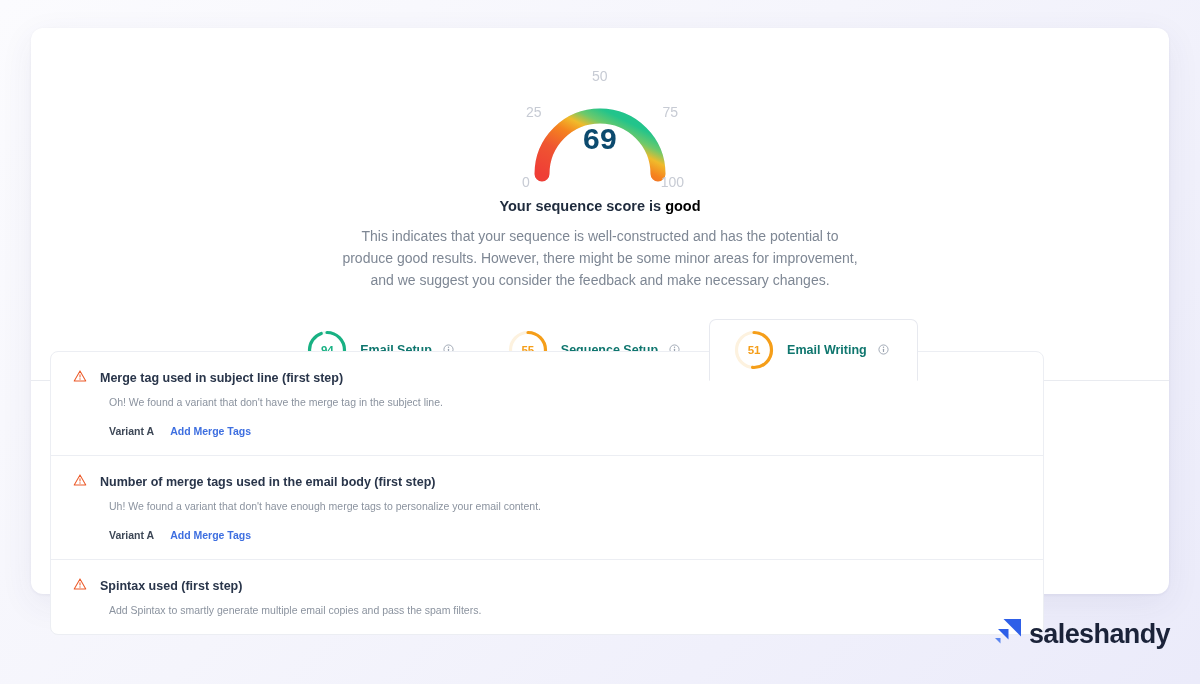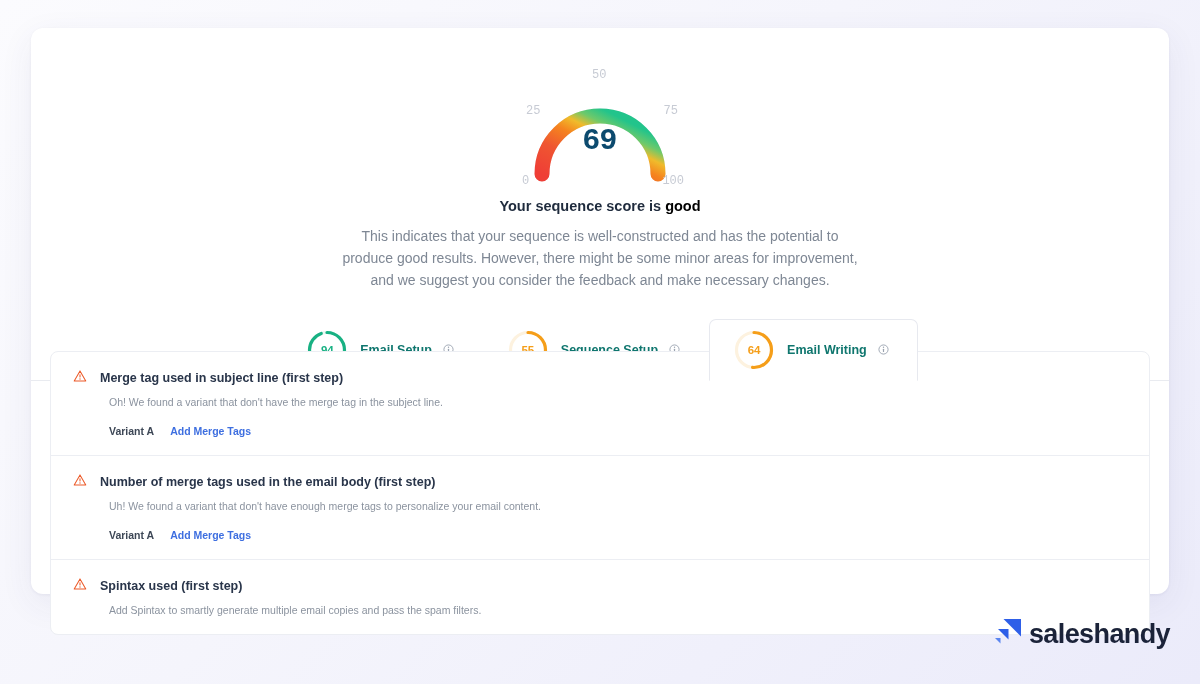--- a/index.html
+++ b/index.html
@@ -44,24 +44,23 @@
     top: 56px;
     text-align: center;
     font-size: 30px;
     font-weight: bold;
     color: #0c4a6e;
     letter-spacing: .3px;
   }
 
   .tick {
     position: absolute;
-    font-size: 12px;
+    font-size: 14px;
     color: #c7cbd4;
     font-weight: normal;
-    font-family: Liberation Mono, monospace;
   }
   .tick-0   { left: 2px;   top: 108px; }
   .tick-25  { left: 6px;   top: 38px;  }
   .tick-50  { left: 72px;  top: 2px;   }
   .tick-75  { right: 2px;  top: 38px;  }
   .tick-100 { right: -4px; top: 108px; }
 
   
   .headline {
     margin-top: 14px;
@@ -140,21 +139,21 @@
     font-size: 11.5px;
     font-weight: bold;
   }
   .info-ico { flex: 0 0 auto; display: inline-flex; }
 
   
   .list-card {
     position: absolute;
     left: 50px;
     top: 351px;
-    width: 1100px;
+    width: 994px;
     background: #ffffff;
     border: 1px solid #eceef3;
     border-radius: 8px;
     overflow: hidden;
   }
   .row {
     padding: 17px 22px 18px 22px;
     border-bottom: 1px solid #eceef3;
   }
   .row:last-child { border-bottom: none; }
@@ -286,21 +285,21 @@
           </svg>
         </span>
       </div>
 
       <div class="tab active">
         <span class="ring-wrap">
           <svg width="44" height="44" viewBox="0 0 44 44">
             <circle cx="22" cy="22" r="17.5" fill="none" stroke="#fdf2df" stroke-width="3.2"></circle>
             <circle cx="22" cy="22" r="17.5" fill="none" stroke="#f59e19" stroke-width="3.2" stroke-linecap="round" stroke-dasharray="56.1 110" stroke-dashoffset="0" transform="rotate(-90 22 22)"></circle>
           </svg>
-          <span class="ring-val" style="color:#f59e19">64</span>
+          <span class="ring-val" style="color:#f59e19">51</span>
         </span>
         <span class="tab-label">Email Writing</span>
         <span class="info-ico">
           <svg width="11" height="11" viewBox="0 0 12 12">
             <circle cx="6" cy="6" r="5" fill="none" stroke="#9aa3b0" stroke-width="1"></circle>
             <circle cx="6" cy="3.6" r=".75" fill="#9aa3b0"></circle>
             <rect x="5.35" y="5.2" width="1.3" height="3.5" rx=".6" fill="#9aa3b0"></rect>
           </svg>
         </span>
       </div>

